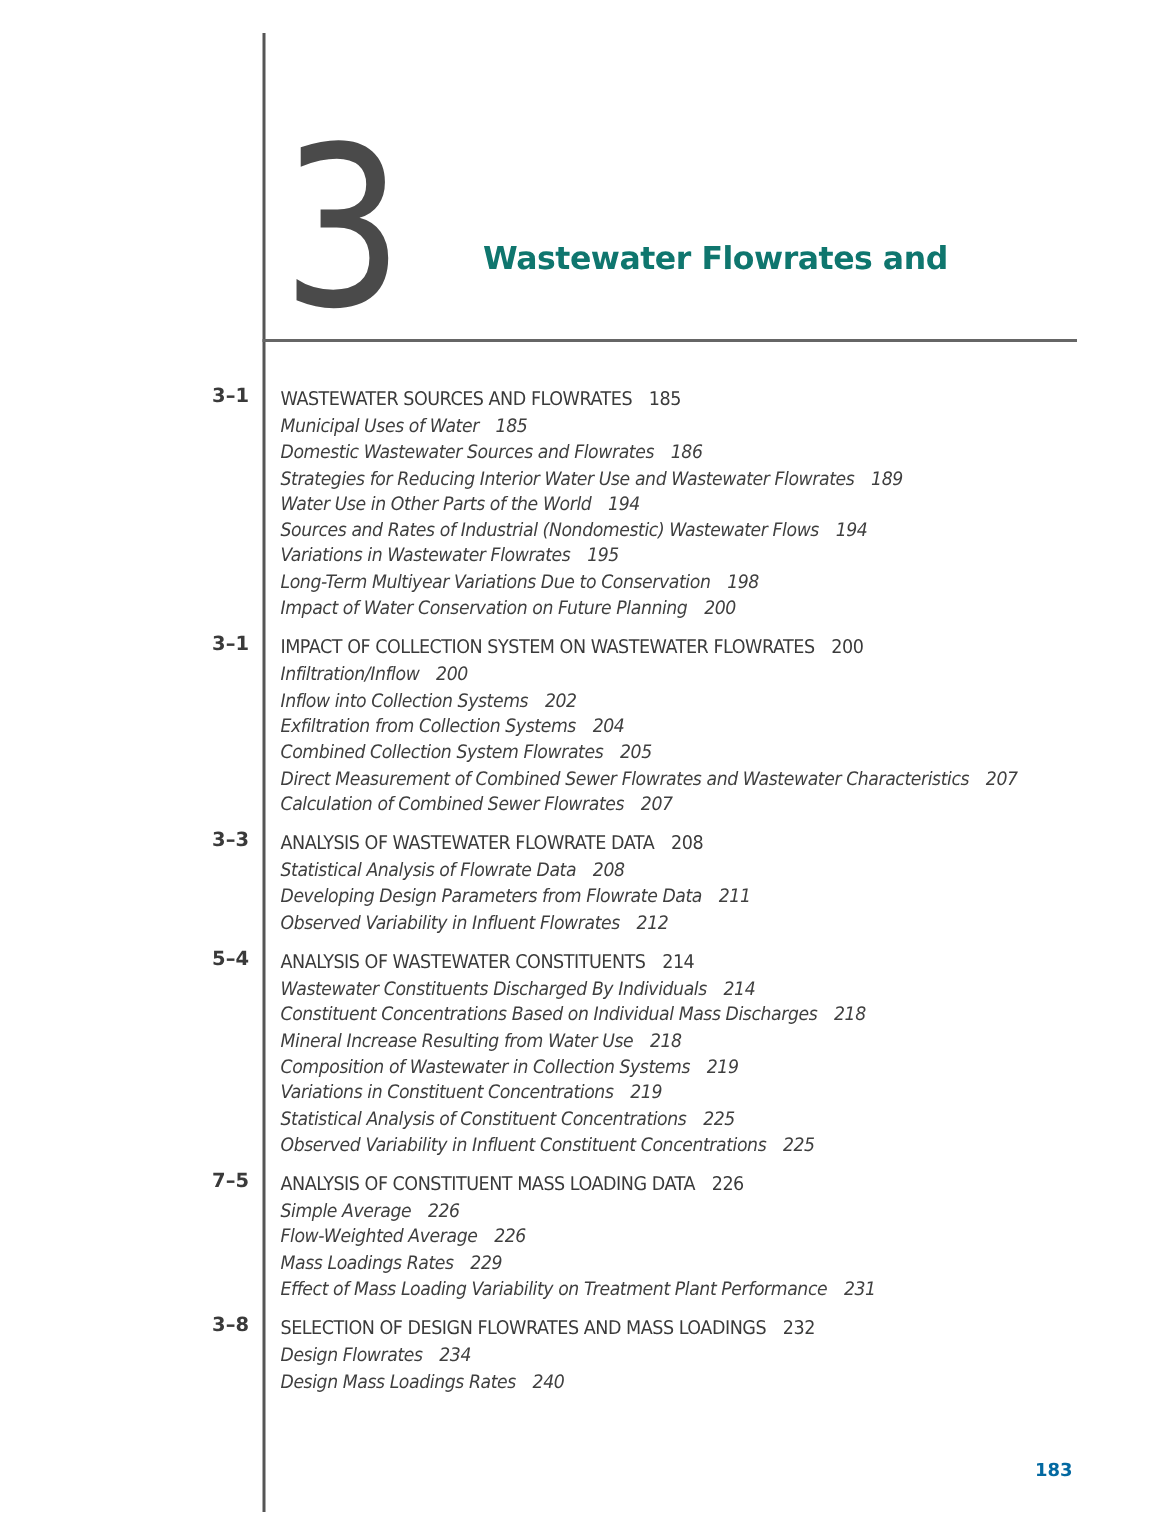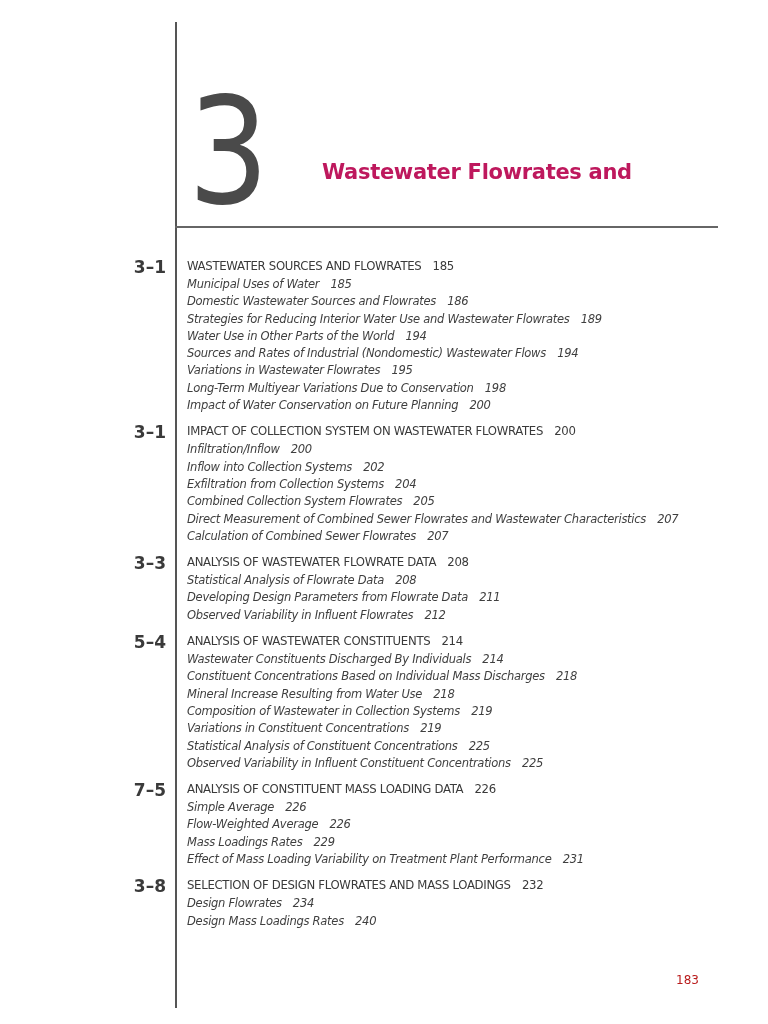--- a/index.html
+++ b/index.html
@@ -45,21 +45,21 @@
       transform-origin: left top;
     }
     .chapter-title {
       position: absolute;
       left: 322px;
       top: 158px;
       font-family: "DejaVu Sans", sans-serif;
       font-weight: bold;
       font-size: 21px;
       line-height: 28px;
-      color: #be185d;
+      color: #0f766e;
       letter-spacing: -0.3px;
     }
     .chapter-title div { white-space: nowrap; }
     .toc {
       position: absolute;
       left: 0;
       top: 256px;
       width: 768px;
     }
     .section {
@@ -67,21 +67,21 @@
       margin-bottom: 8px;
     }
     .section-num {
       position: absolute;
       left: 118px;
       width: 48px;
       text-align: right;
       top: 1px;
       font-family: "DejaVu Sans", sans-serif;
       font-weight: bold;
-      font-size: 17px;
+      font-size: 13px;
       color: #3a3a3a;
       white-space: nowrap;
     }
     .section-head {
       margin-left: 187px;
       font-family: "DejaVu Sans", sans-serif;
       font-size: 12.6px;
       line-height: 19px;
       letter-spacing: -0.35px;
       white-space: nowrap;
@@ -97,26 +97,26 @@
       line-height: 17.3px;
       letter-spacing: -0.3px;
       white-space: nowrap;
       color: #3f3f3f;
       transform: scaleX(0.93);
       transform-origin: left center;
     }
     .pg { margin-left: 12px; }
     .page-footer {
       position: absolute;
-      left: 676px;
+      left: 690px;
       top: 973px;
       font-family: "DejaVu Sans", sans-serif;
-      font-weight: normal;
+      font-weight: bold;
       font-size: 12px;
-      color: #b91c1c;
+      color: #0369a1;
     }
   </style>
 </head>
 <body>
 
 <div class="vrule"></div>
 <div class="hrule"></div>
 
 <div class="chapter-number">3</div>
 

